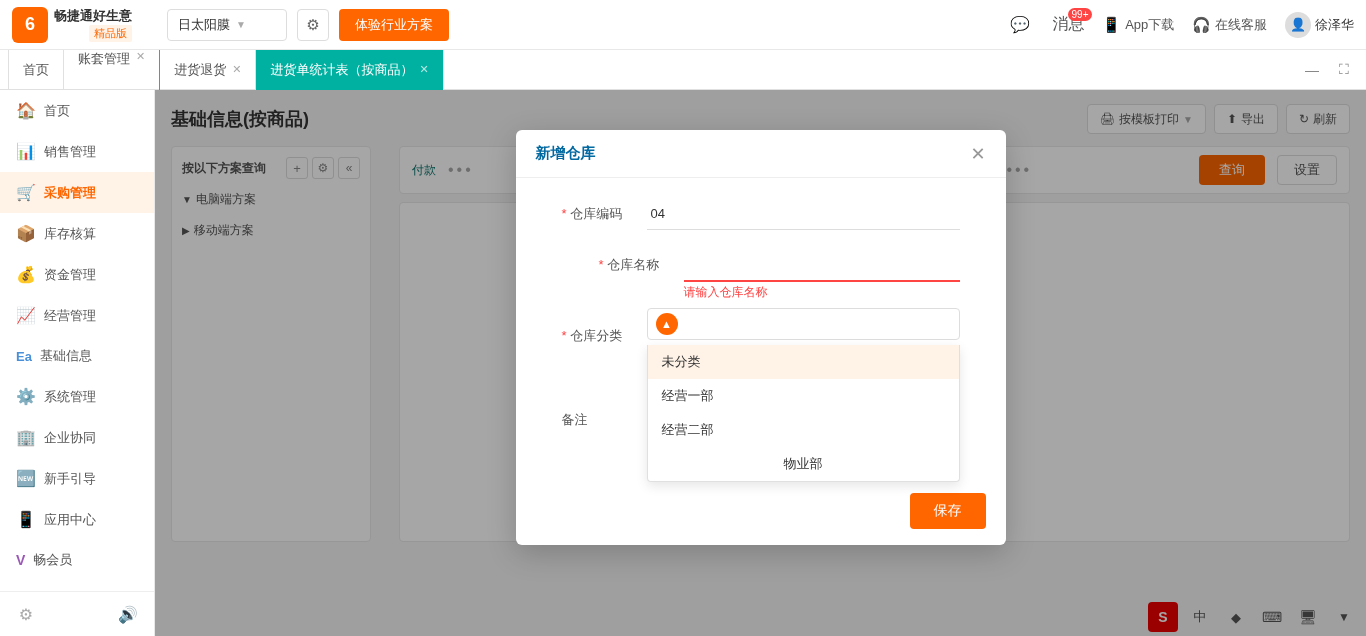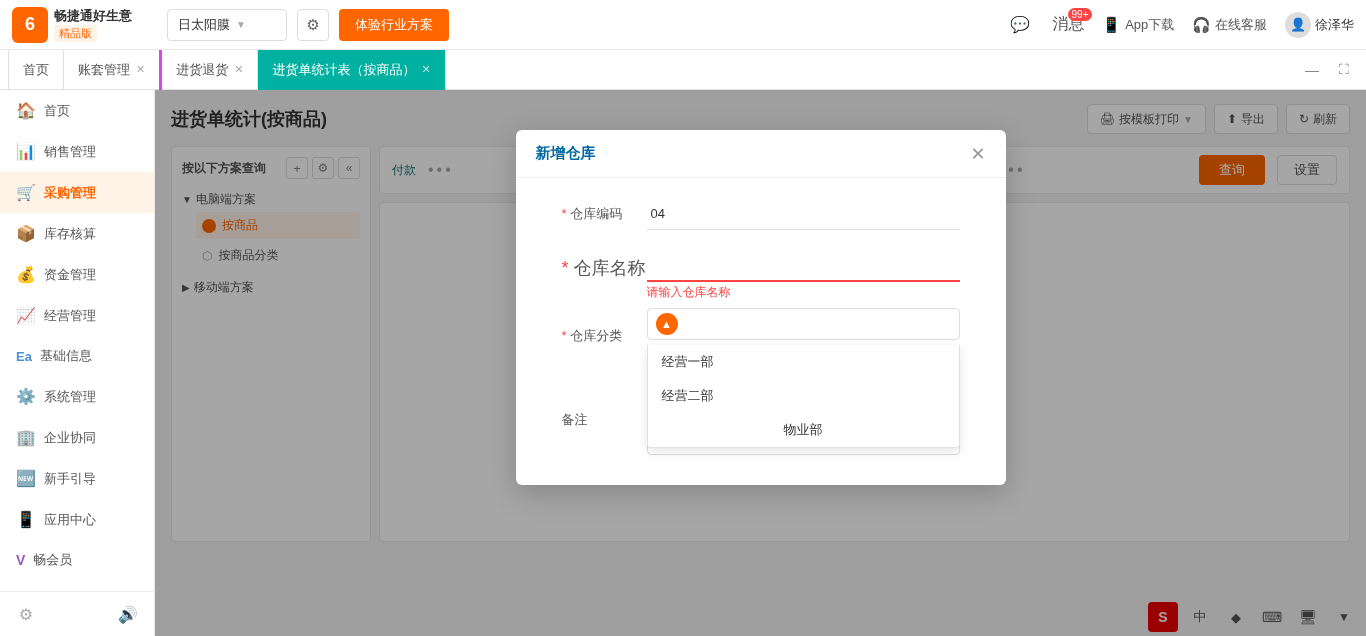--- a/index.html
+++ b/index.html
@@ -4,21 +4,21 @@
   <style>
     * { box-sizing: border-box; margin: 0; padding: 0; }
     body { font-family: 'Microsoft YaHei', Arial, sans-serif; font-size: 13px; background: #f0f0f0; overflow: hidden; width: 1366px; height: 636px; }
   </style>
 </head>
 <body>
 
 <div style="display:flex;align-items:center;height:50px;background:#fff;border-bottom:1px solid #e8e8e8;padding:0 12px;gap:10px;">
   <div style="display:flex;align-items:center;gap:6px;min-width:145px;">
     <div style="width:36px;height:36px;background:#ff6600;border-radius:6px;display:flex;align-items:center;justify-content:center;color:#fff;font-size:18px;font-weight:bold;">6</div>
-    <div style="display:flex;flex-direction:column;line-height:1.4;">
+    <div style="display:flex;flex-direction:column;line-height:1.4;align-items:flex-end;">
       <span style="font-size:13px;color:#333;font-weight:bold;">畅捷通好生意</span>
       <span style="font-size:11px;color:#ff6600;background:#fff3e8;padding:1px 5px;border-radius:2px;width:fit-content;">精品版</span>
     </div>
   </div>
 
   <div style="display:flex;align-items:center;gap:6px;padding:0 10px;border:1px solid #ddd;border-radius:4px;height:32px;background:#fff;cursor:pointer;min-width:120px;">
     <span style="font-size:13px;color:#333;">日太阳膜</span>
     <span style="color:#aaa;font-size:10px;">▼</span>
   </div>
 
@@ -44,21 +44,21 @@
       <span style="width:26px;height:26px;border-radius:50%;background:#ddd;display:flex;align-items:center;justify-content:center;font-size:13px;">👤</span>
       <span style="font-size:13px;color:#333;">徐泽华</span>
     </div>
   </div>
 </div>
 
 <div style="display:flex;align-items:center;background:#fff;border-bottom:1px solid #e0e0e0;height:40px;padding:0 8px;">
   <div style="display:flex;align-items:center;padding:0 14px;height:40px;border-right:1px solid #e0e0e0;border-left:1px solid #e0e0e0;cursor:pointer;color:#555;font-size:13px;">
     <span>首页</span>
   </div>
-  <div style="display:flex;align-items:center;padding:0 14px;height:40px;border-right:3px solid #d946ef;cursor:pointer;color:#555;font-size:13px;">
+  <div style="display:flex;align-items:flex-start;padding:0 14px;height:40px;border-right:1px solid #d946ef;cursor:pointer;color:#555;font-size:13px;">
     <span>账套管理</span>
     <span style="margin-left:6px;color:#aaa;font-size:11px;">✕</span>
   </div>
   <div style="display:flex;align-items:center;padding:0 14px;height:40px;border-right:1px solid #e0e0e0;cursor:pointer;color:#555;font-size:13px;">
     <span>进货退货</span>
     <span style="margin-left:6px;color:#aaa;font-size:11px;">✕</span>
   </div>
   <div style="display:flex;align-items:center;padding:0 14px;height:40px;border-right:1px solid #e0e0e0;cursor:pointer;color:#fff;background:#00b0a0;font-size:13px;">
     <span>进货单统计表（按商品）</span>
     <span style="margin-left:6px;color:rgba(255,255,255,0.7);font-size:11px;">✕</span>
@@ -124,66 +124,56 @@
     <div style="margin-top:auto;border-top:1px solid #eee;display:flex;align-items:center;justify-content:space-between;padding:8px 12px;">
       <div style="width:28px;height:28px;display:flex;align-items:center;justify-content:center;cursor:pointer;font-size:16px;color:#aaa;">⚙</div>
       <div style="width:28px;height:28px;display:flex;align-items:center;justify-content:center;cursor:pointer;font-size:16px;color:#aaa;">🔊</div>
     </div>
   </div>
 
   <div style="flex:1;background:#f5f5f5;overflow:hidden;position:relative;">
     <div style="padding:14px 16px;">
 
       <div style="display:flex;align-items:center;justify-content:space-between;margin-bottom:12px;">
-        <h2 style="font-size:18px;font-weight:bold;color:#333;">进货单统计(按商品)</h2>
+        <h2 style="font-size:18px;font-weight:bold;color:#333;">基础信息(按商品)</h2>
         <div style="display:flex;align-items:center;gap:8px;">
           <button style="background:#fff;color:#555;border:1px solid #ddd;border-radius:4px;padding:0 12px;height:30px;cursor:pointer;font-size:12px;display:flex;align-items:center;gap:4px;">
             <span>🖨</span>
             <span>按模板打印</span>
             <span style="font-size:10px;color:#aaa;">▼</span>
           </button>
           <button style="background:#fff;color:#555;border:1px solid #ddd;border-radius:4px;padding:0 12px;height:30px;cursor:pointer;font-size:12px;display:flex;align-items:center;gap:4px;">
             <span>⬆</span>
             <span>导出</span>
           </button>
           <button style="background:#fff;color:#555;border:1px solid #ddd;border-radius:4px;padding:0 12px;height:30px;cursor:pointer;font-size:12px;display:flex;align-items:center;gap:4px;">
             <span>↻</span>
             <span>刷新</span>
           </button>
         </div>
       </div>
 
-      <div style="display:flex;gap:8px;height:calc(546px - 50px - 40px - 60px);">
+      <div style="display:flex;gap:28px;height:calc(546px - 50px - 40px - 60px);">
 
         <div style="width:200px;background:#fff;border:1px solid #e8e8e8;border-radius:4px;padding:10px;flex-shrink:0;">
           <div style="display:flex;align-items:center;justify-content:space-between;margin-bottom:8px;">
             <span style="font-size:12px;color:#555;font-weight:bold;">按以下方案查询</span>
             <div style="display:flex;gap:4px;">
               <div style="width:22px;height:22px;border:1px solid #ddd;border-radius:3px;display:flex;align-items:center;justify-content:center;cursor:pointer;font-size:13px;color:#888;">+</div>
               <div style="width:22px;height:22px;border:1px solid #ddd;border-radius:3px;display:flex;align-items:center;justify-content:center;cursor:pointer;font-size:12px;color:#888;">⚙</div>
               <div style="width:22px;height:22px;border:1px solid #ddd;border-radius:3px;display:flex;align-items:center;justify-content:center;cursor:pointer;font-size:12px;color:#888;">«</div>
             </div>
           </div>
 
           <div>
             <div style="margin-bottom:6px;">
               <div style="display:flex;align-items:center;gap:4px;padding:4px 0;cursor:pointer;font-size:12px;color:#555;">
                 <span style="font-size:10px;">▼</span>
                 <span>电脑端方案</span>
               </div>
-              <div style="padding-left:14px;">
-                <div style="display:flex;align-items:center;gap:6px;padding:5px 6px;cursor:pointer;color:#ff6600;background:#fff3e8;border-radius:3px;margin-bottom:3px;font-size:12px;">
-                  <span style="width:14px;height:14px;background:#ff6600;border-radius:50%;display:flex;align-items:center;justify-content:center;flex-shrink:0;"></span>
-                  <span>按商品</span>
-                </div>
-                <div style="display:flex;align-items:center;gap:6px;padding:5px 6px;cursor:pointer;color:#555;font-size:12px;margin-bottom:3px;">
-                  <span style="font-size:12px;color:#aaa;">⬡</span>
-                  <span>按商品分类</span>
-                </div>
-              </div>
             </div>
             <div>
               <div style="display:flex;align-items:center;gap:4px;padding:4px 0;cursor:pointer;font-size:12px;color:#555;">
                 <span style="font-size:10px;">▶</span>
                 <span>移动端方案</span>
               </div>
             </div>
           </div>
         </div>
 
@@ -240,59 +230,65 @@
 
           <div style="display:flex;align-items:center;margin-bottom:20px;">
             <label style="width:85px;color:#555;font-size:13px;flex-shrink:0;">
               <span style="color:#ff4444;">*</span>
               <span>仓库编码</span>
             </label>
             <input type="text" style="flex: 1 1 0%; height: 32px; border-top: none; border-right: none; border-left: none; border-image: initial; border-bottom: 1px solid rgb(221, 221, 221); outline: none; font-size: 13px; color: rgb(51, 51, 51); padding: 0px 4px; background: transparent;" value="04">
           </div>
 
           <div style="display:flex;align-items:flex-start;margin-bottom:20px;position:relative;">
-            <label style="width:85px;color:#555;font-size:18px;flex-shrink:0;padding-top:6px;">
+            <label style="width:85px;color:#555;font-size:13px;flex-shrink:0;padding-top:6px;margin-left:37px;">
               <span style="color:#ff4444;">*</span>
               <span>仓库名称</span>
             </label>
             <div style="flex:1;position:relative;">
               <input type="text" style="width: 100%; height: 32px; border-top: none; border-right: none; border-left: none; border-image: initial; border-bottom: 2px solid rgb(255, 68, 68); outline: none; font-size: 13px; color: rgb(51, 51, 51); padding: 0px 4px; background: transparent;">
               <div style="color:#ff4444;font-size:12px;position:absolute;top:34px;left:0;">请输入仓库名称</div>
             </div>
           </div>
 
           <div style="display:flex;align-items:center;margin-bottom:20px;position:relative;">
             <label style="width:85px;color:#555;font-size:13px;flex-shrink:0;margin-top:25px;">
               <span style="color:#ff4444;">*</span>
               <span>仓库分类</span>
             </label>
             <div style="flex:1;height:32px;border:1px solid #ddd;border-radius:4px;display:flex;align-items:center;padding:0 8px;cursor:pointer;background:#fff;position:relative;">
               <div style="width:22px;height:22px;background:#ff6600;border-radius:50%;display:flex;align-items:center;justify-content:center;color:#fff;font-size:11px;flex-shrink:0;">▲</div>
             </div>
 
             <div style="position:absolute;top:100%;left:85px;right:0;background:#fff;border:1px solid #e0e0e0;border-top:none;border-radius:0 0 4px 4px;z-index:200;box-shadow:0 4px 12px rgba(0,0,0,0.1);">
+              <div style="padding:8px 14px;cursor:pointer;font-size:13px;color:#333;background:#fff3e8;">
+                <span>未分类</span>
+              </div>
               <div style="padding:8px 14px;cursor:pointer;font-size:13px;color:#333;">
                 <span>经营一部</span>
               </div>
               <div style="padding:8px 14px;cursor:pointer;font-size:13px;color:#333;">
                 <span>经营二部</span>
               </div>
               <div style="padding:8px 14px;cursor:pointer;font-size:13px;color:#333;text-align:center;">
                 <span>物业部</span>
               </div>
             </div>
           </div>
 
           <div style="display:flex;align-items:flex-start;margin-bottom:10px;margin-top:60px;">
             <label style="width:85px;color:#555;font-size:13px;flex-shrink:0;padding-top:6px;">备注</label>
             <textarea style="flex: 1 1 0%; border: 1px solid rgb(221, 221, 221); border-radius: 4px; padding: 6px 8px; font-size: 13px; resize: none; height: 50px; outline: none;"></textarea>
           </div>
 
         </div>
 
+        <div style="display:flex;justify-content:flex-end;padding:8px 20px 16px;gap:10px;">
+          <button style="background:#ff6600;color:#fff;border:none;border-radius:4px;padding:0 24px;height:36px;cursor:pointer;font-size:14px;">保存</button>
+        </div>
 
       </div>
     </div>
 
     <div style="position:absolute;bottom:4px;right:8px;display:flex;align-items:center;gap:8px;">
       <div style="width:30px;height:30px;background:#e00;border-radius:4px;display:flex;align-items:center;justify-content:center;color:#fff;font-weight:bold;font-size:14px;">S</div>
       <div style="width:28px;height:28px;display:flex;align-items:center;justify-content:center;cursor:pointer;font-size:13px;color:#555;">中</div>
       <div style="width:28px;height:28px;display:flex;align-items:center;justify-content:center;cursor:pointer;font-size:13px;color:#555;">◆</div>
       <div style="width:28px;height:28px;display:flex;align-items:center;justify-content:center;cursor:pointer;font-size:14px;color:#555;">⌨</div>
       <div style="width:28px;height:28px;display:flex;align-items:center;justify-content:center;cursor:pointer;font-size:14px;color:#555;">🖥</div>

